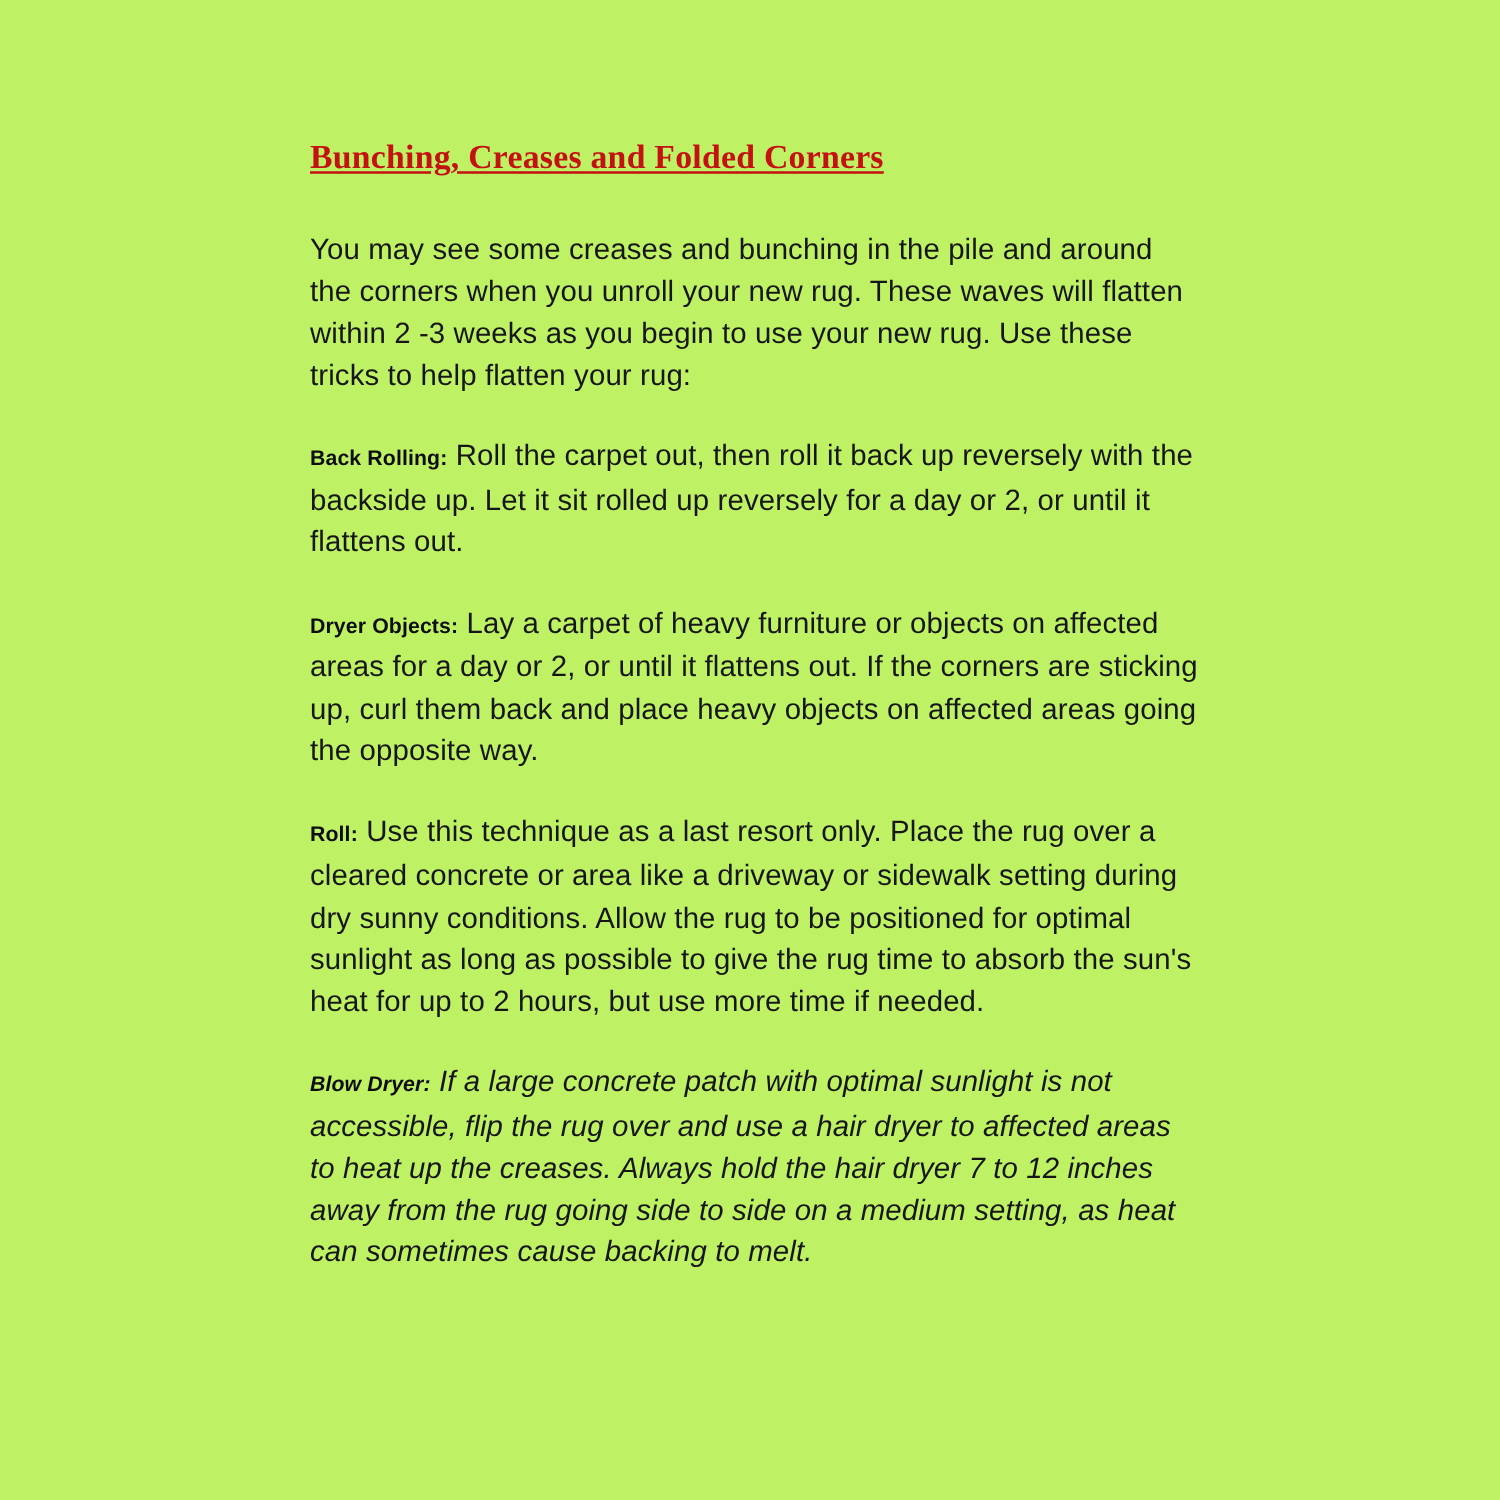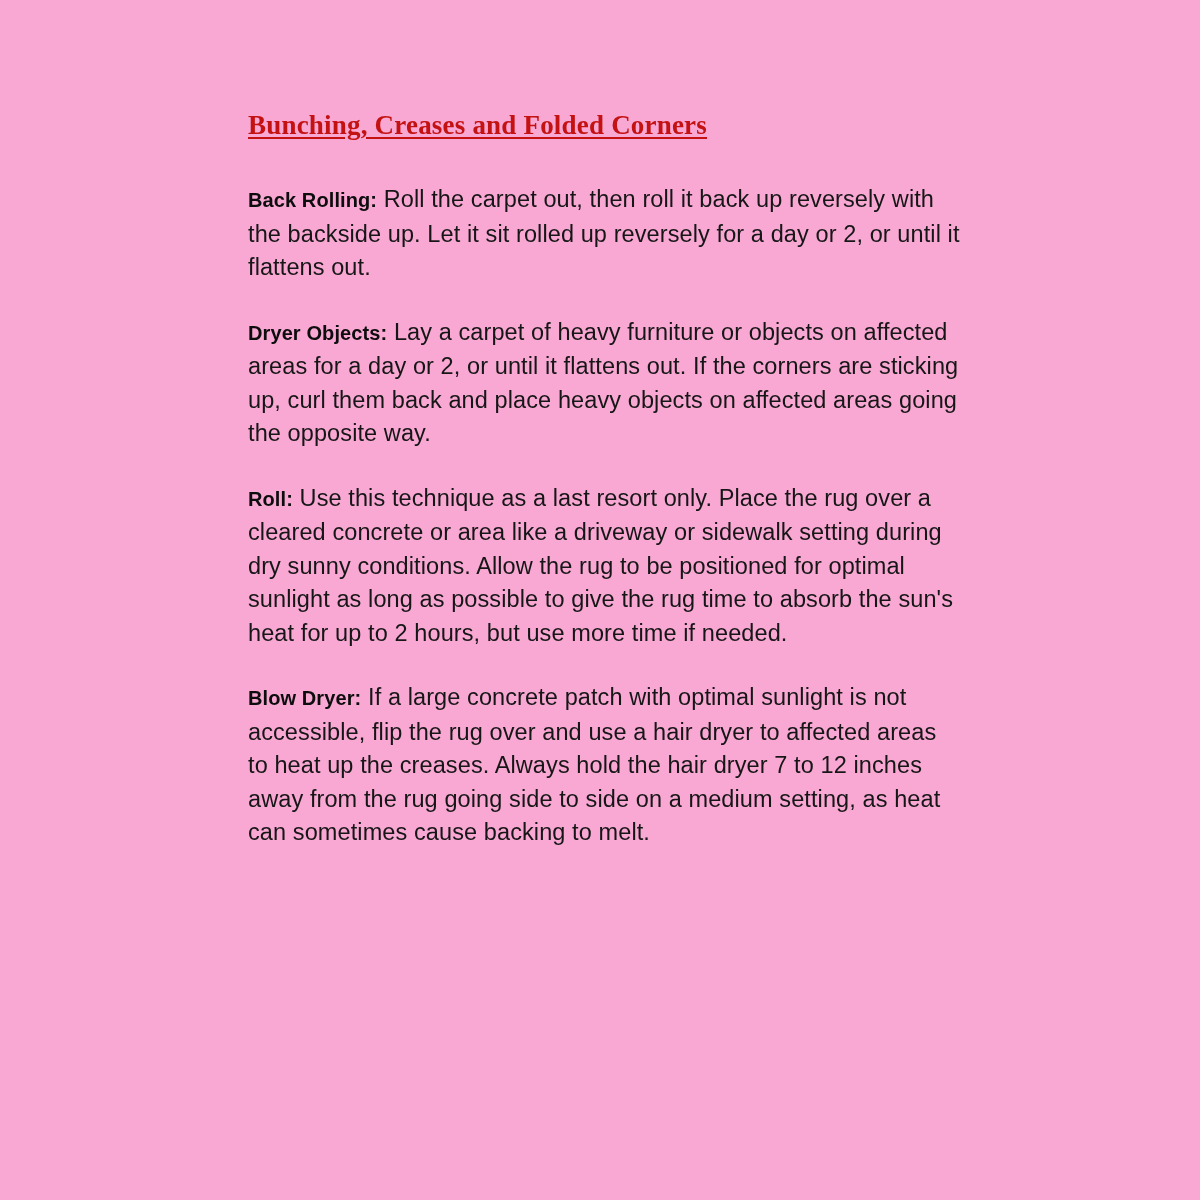--- a/index.html
+++ b/index.html
@@ -4,21 +4,21 @@
 <style>
   html, body {
     margin: 0;
     padding: 0;
     background: #ffffff;
   }
   .page {
     position: relative;
     width: 1200px;
     height: 1200px;
-    background: #f9a8d4;
+    background: #bef264;
     overflow: hidden;
     box-sizing: border-box;
     font-family: "Liberation Sans", "DejaVu Sans", sans-serif;
     color: #131313;
   }
   .content {
     position: absolute;
     top: 110px;
     left: 248px;
     width: 712px;
@@ -34,35 +34,37 @@
   }
   .para {
     font-size: 23.5px;
     line-height: 33.5px;
     letter-spacing: 0.1px;
     margin: 0 0 31px 0;
     color: #161616;
   }
   .para:last-child {
     margin-bottom: 0;
+    font-style: italic;
   }
   .lead-in {
     font-weight: bold;
-    font-size: 20px;
+    font-size: 17px;
     color: #0d0d0d;
   }
 </style>
 </head>
 <body>
 
 <div class="page">
   <div class="content">
 
     <h1 class="doc-heading" style="color: rgb(196, 17, 17);">Bunching, Creases and Folded Corners</h1>
 
+    <p class="para">You may see some creases and bunching in the pile and around the corners when you unroll your new rug. These waves will flatten within 2 -3 weeks as you begin to use your new rug. Use these tricks to help flatten your rug:</p>
 
     <p class="para"><span class="lead-in">Back Rolling:</span> <span>Roll the carpet out, then roll it back up reversely with the backside up. Let it sit rolled up reversely for a day or 2, or until it flattens out.</span></p>
 
     <p class="para"><span class="lead-in">Dryer Objects:</span> <span>Lay a carpet of heavy furniture or objects on affected areas for a day or 2, or until it flattens out. If the corners are sticking up, curl them back and place heavy objects on affected areas going the opposite way.</span></p>
 
     <p class="para"><span class="lead-in">Roll:</span> <span>Use this technique as a last resort only. Place the rug over a cleared concrete or area like a driveway or sidewalk setting during dry sunny conditions. Allow the rug to be positioned for optimal sunlight as long as possible to give the rug time to absorb the sun's heat for up to 2 hours, but use more time if needed.</span></p>
 
     <p class="para"><span class="lead-in">Blow Dryer:</span> <span>If a large concrete patch with optimal sunlight is not accessible, flip the rug over and use a hair dryer to affected areas to heat up the creases. Always hold the hair dryer 7 to 12 inches away from the rug going side to side on a medium setting, as heat can sometimes cause backing to melt.</span></p>
 
   </div>

